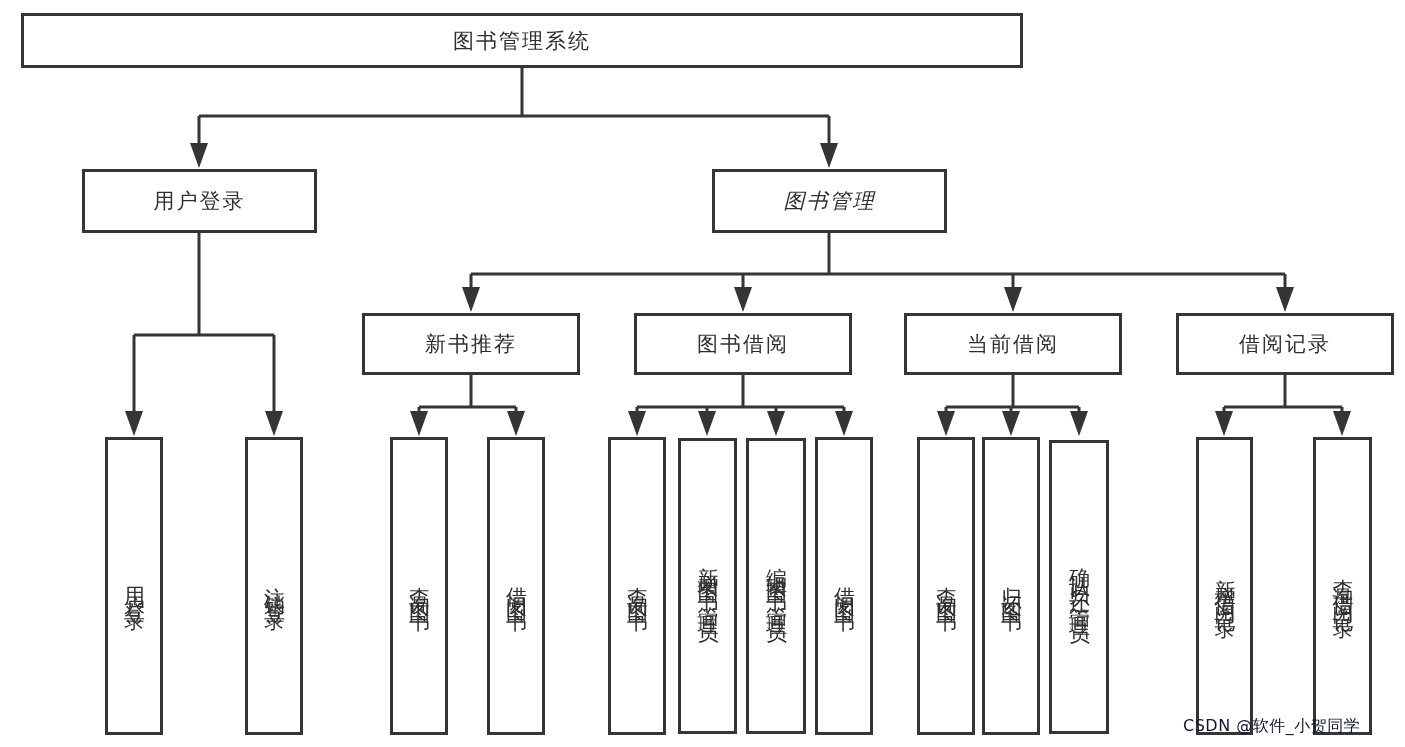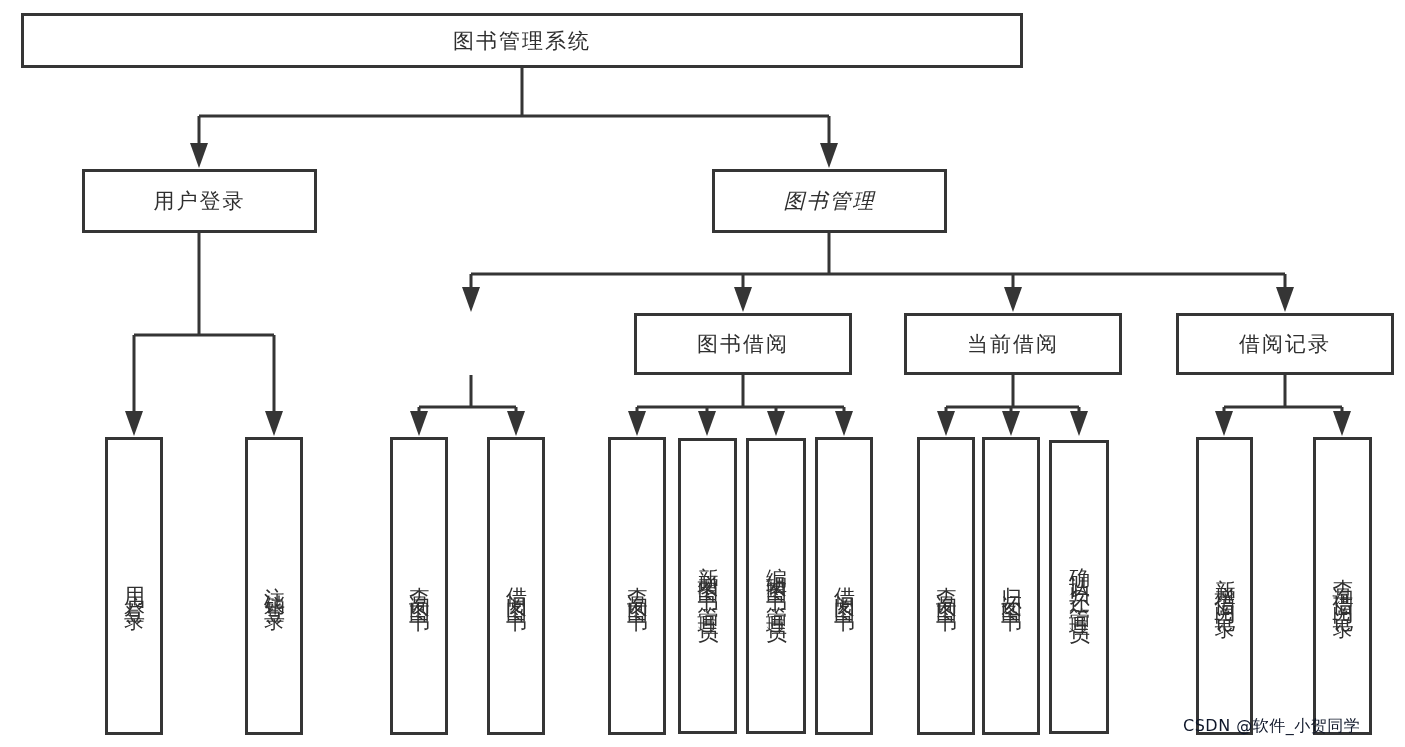--- a/index.html
+++ b/index.html
@@ -84,20 +84,21 @@
       <polygon points="1215,411 1233,411 1224,436"></polygon>
       <polygon points="1333,411 1351,411 1342,436"></polygon>
     </g>
   </svg>
 
   <div class="node" style="left:21px; top:13px; width:1002px; height:55px;">图书管理系统</div>
 
   <div class="node" style="left:82px; top:169px; width:235px; height:64px;">用户登录</div>
   <div class="node" style="left:712px; top:169px; width:235px; height:64px;font-style:italic;">图书管理</div>
 
+  <div class="node" style="left:362px; top:313px; width:218px; height:62px;">新书推荐</div>
   <div class="node" style="left:904px; top:313px; width:218px; height:62px;">当前借阅</div>
   <div class="node" style="left:634px; top:313px; width:218px; height:62px;">图书借阅</div>
   <div class="node" style="left:1176px; top:313px; width:218px; height:62px;">借阅记录</div>
 
   <div class="vnode" style="left:105px; top:437px; width:58px; height:298px;">用户登录</div>
   <div class="vnode" style="left:245px; top:437px; width:58px; height:298px;">注销登录</div>
 
   <div class="vnode" style="left:390px; top:437px; width:58px; height:298px;">查询图书</div>
   <div class="vnode" style="left:487px; top:437px; width:58px; height:298px;">借阅图书</div>
 

